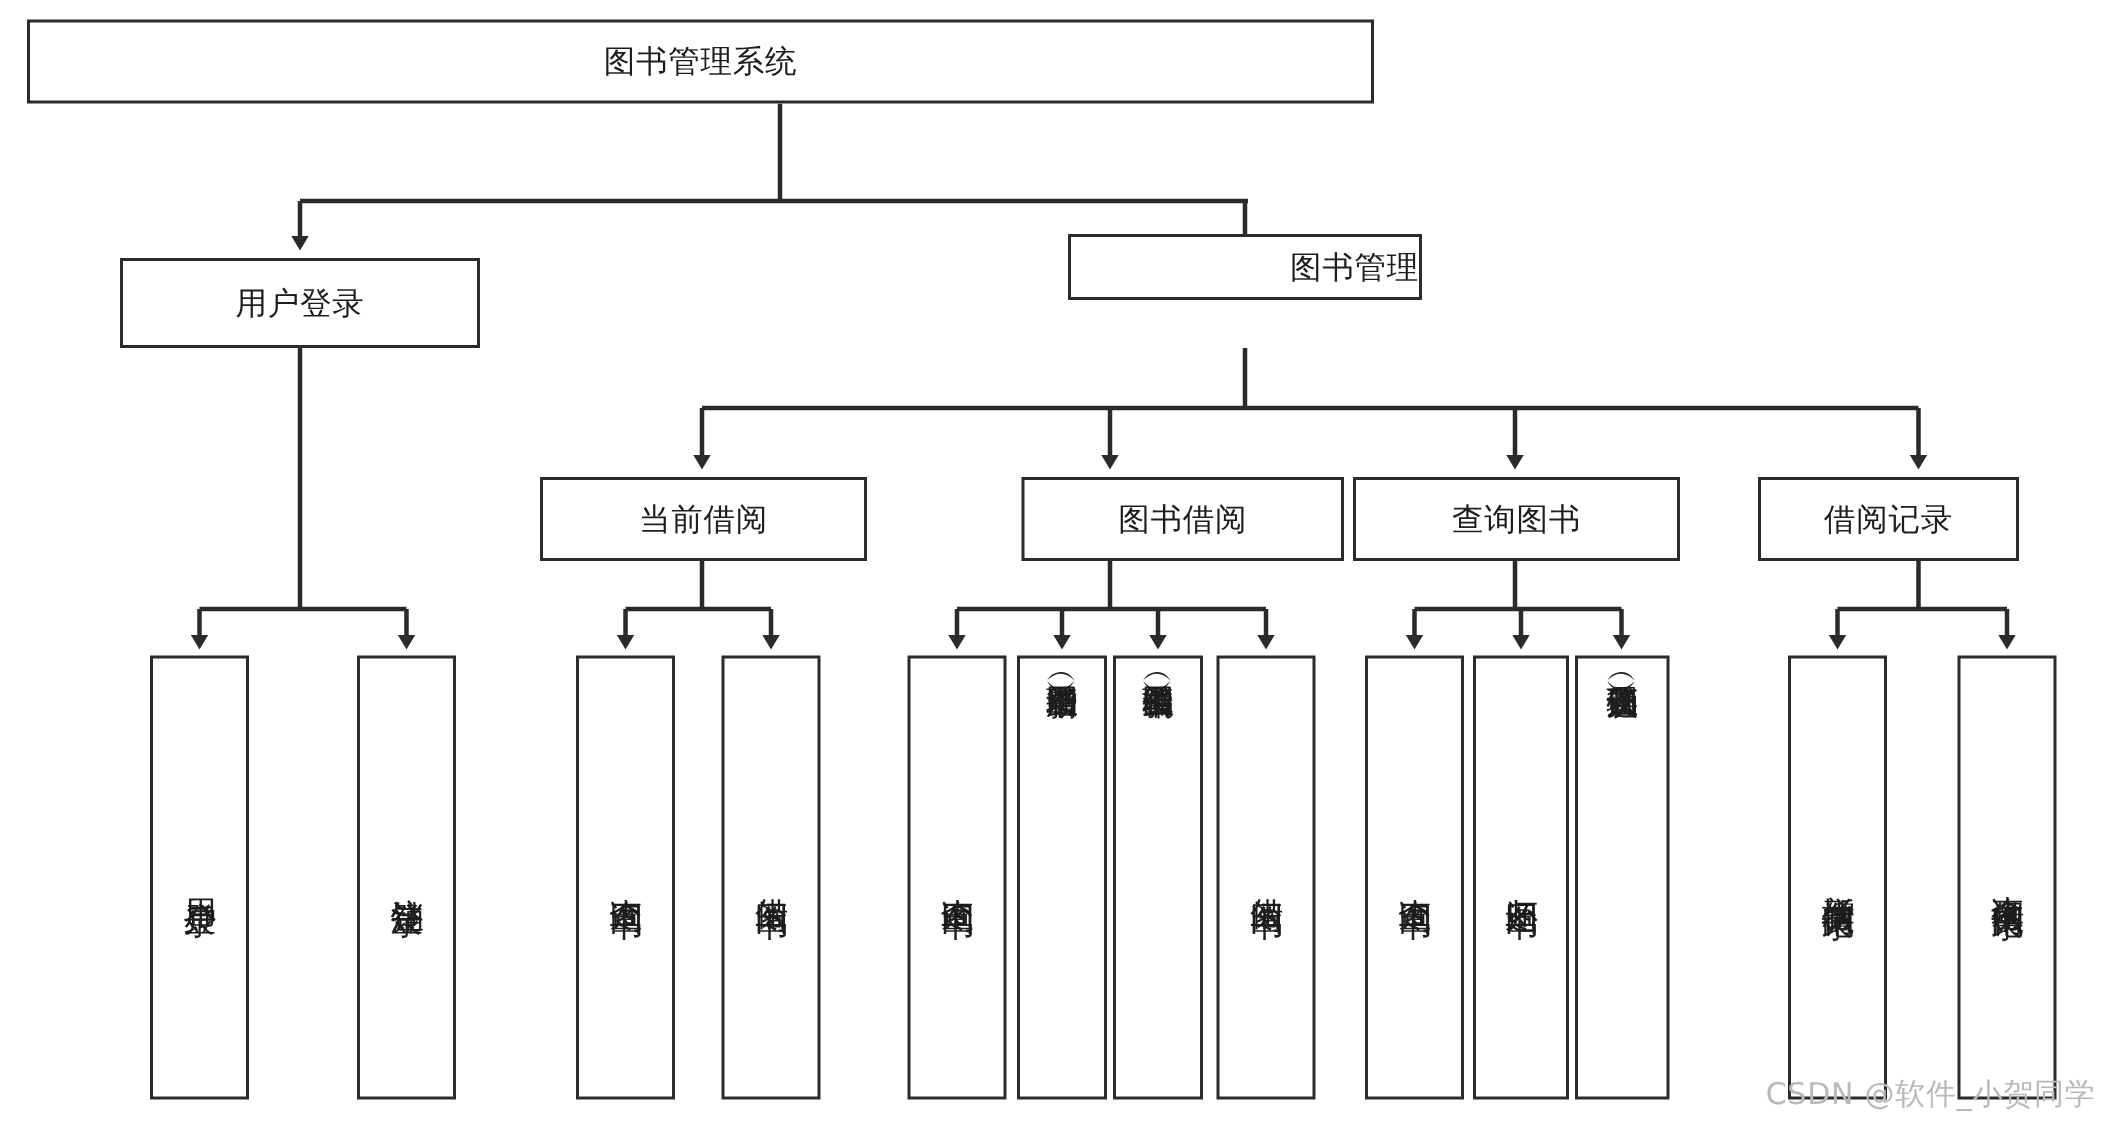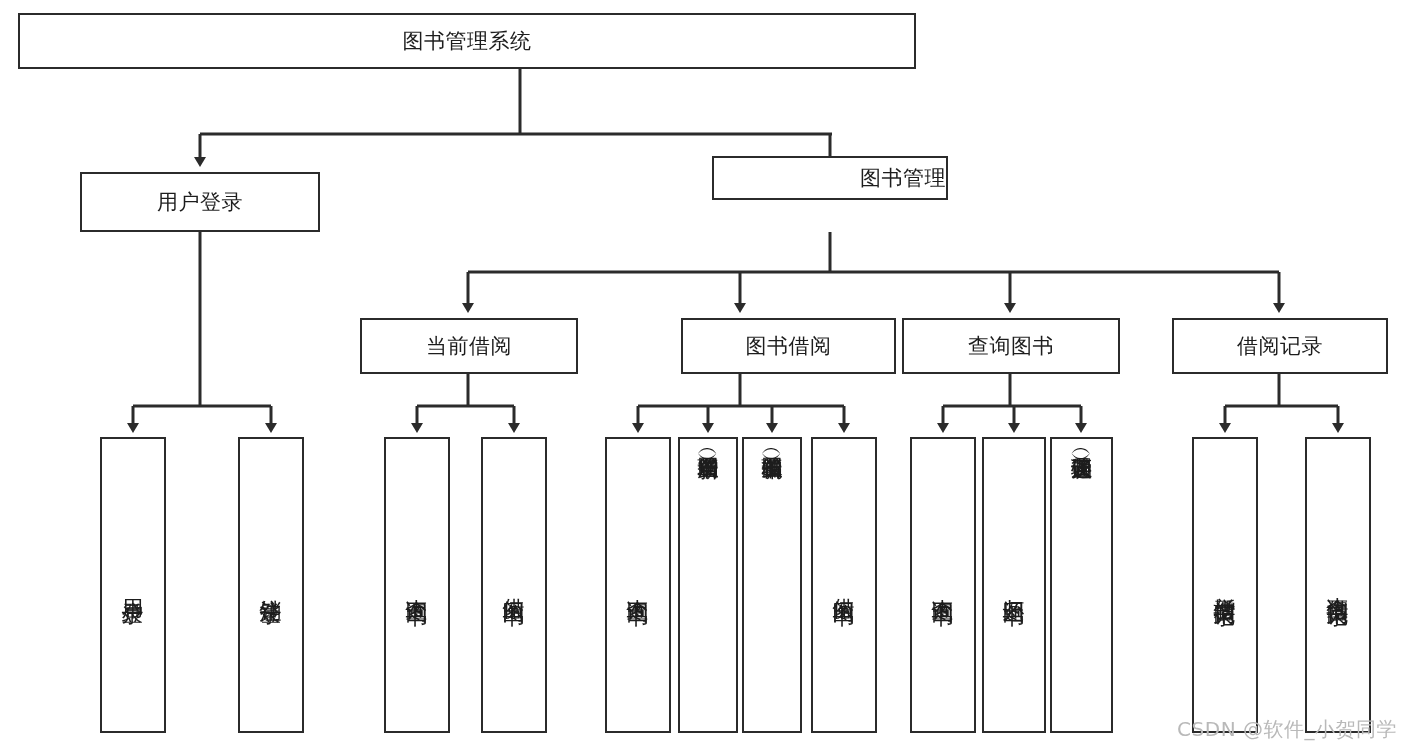--- a/index.html
+++ b/index.html
@@ -149,21 +149,21 @@
 
   <div class="node h" style="left:360px; top:318px; width:218px; height:56px;">
     <span class="lbl">当前借阅</span>
   </div>
   <div class="node h" style="left:633px; top:318px; width:215px; height:56px;margin-left:48px;">
     <span class="lbl">图书借阅</span>
   </div>
   <div class="node h" style="left:902px; top:318px; width:218px; height:56px;">
     <span class="lbl">查询图书</span>
   </div>
-  <div class="node h" style="left:1172px; top:318px; width:216px; height:56px;">
+  <div class="node h" style="left:1172px; top:318px; width:174px; height:56px;">
     <span class="lbl">借阅记录</span>
   </div>
 
   <div class="node v" style="left:100px; top:437px; width:66px; height:296px;">
     <span class="lbl">用户登录</span>
   </div>
   <div class="node v" style="left:238px; top:437px; width:66px; height:296px;">
     <span class="lbl">注销登录</span>
   </div>
 

